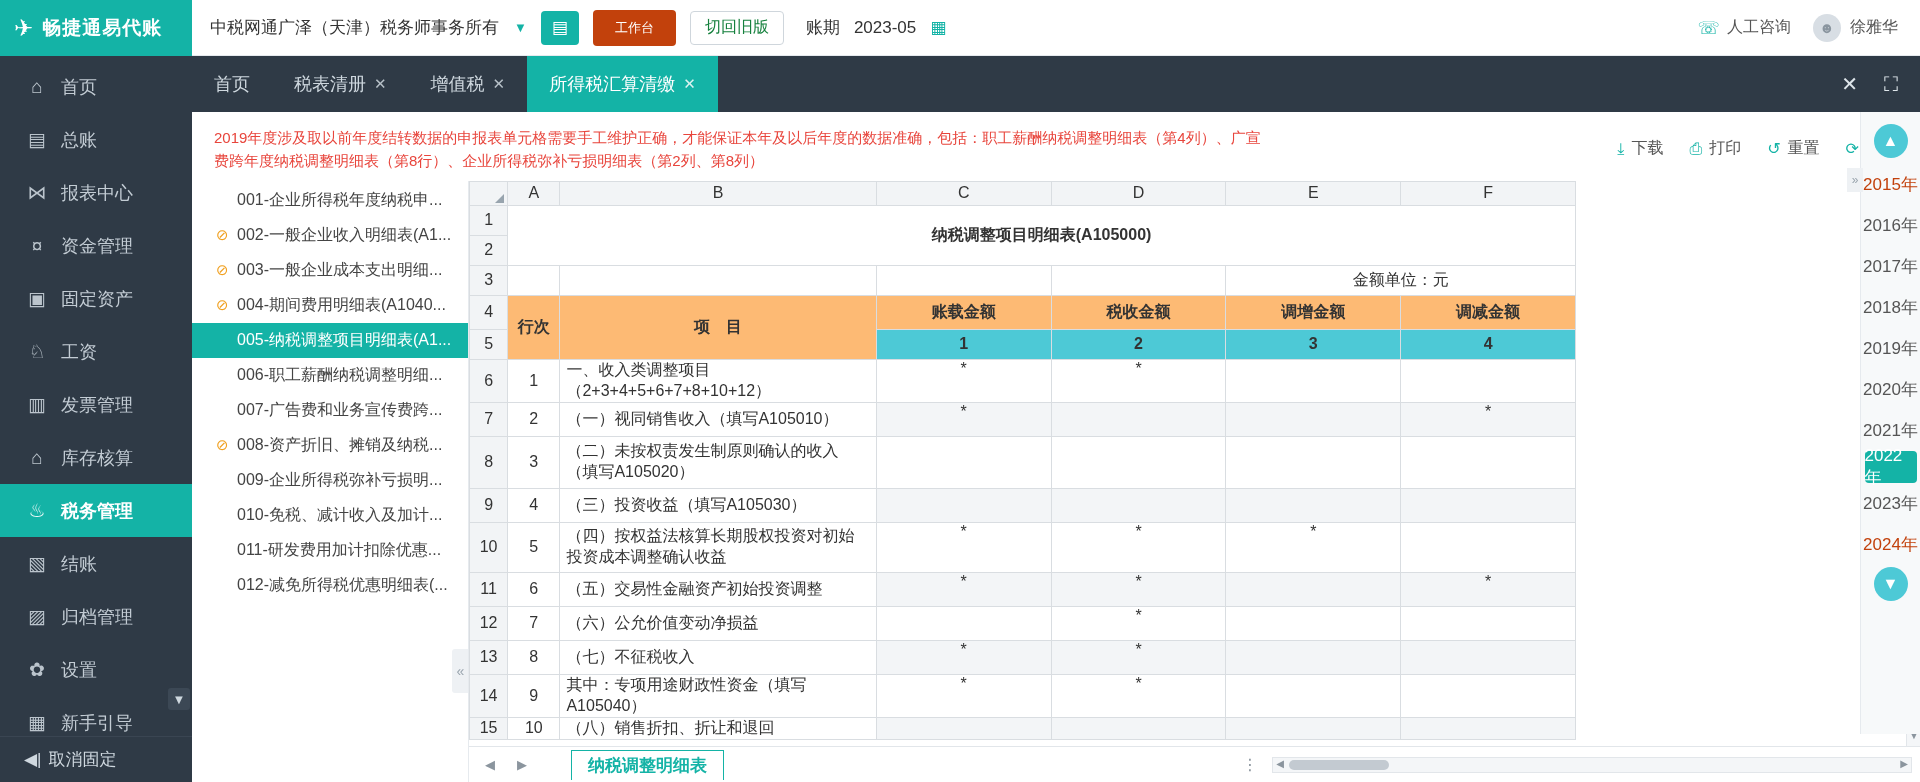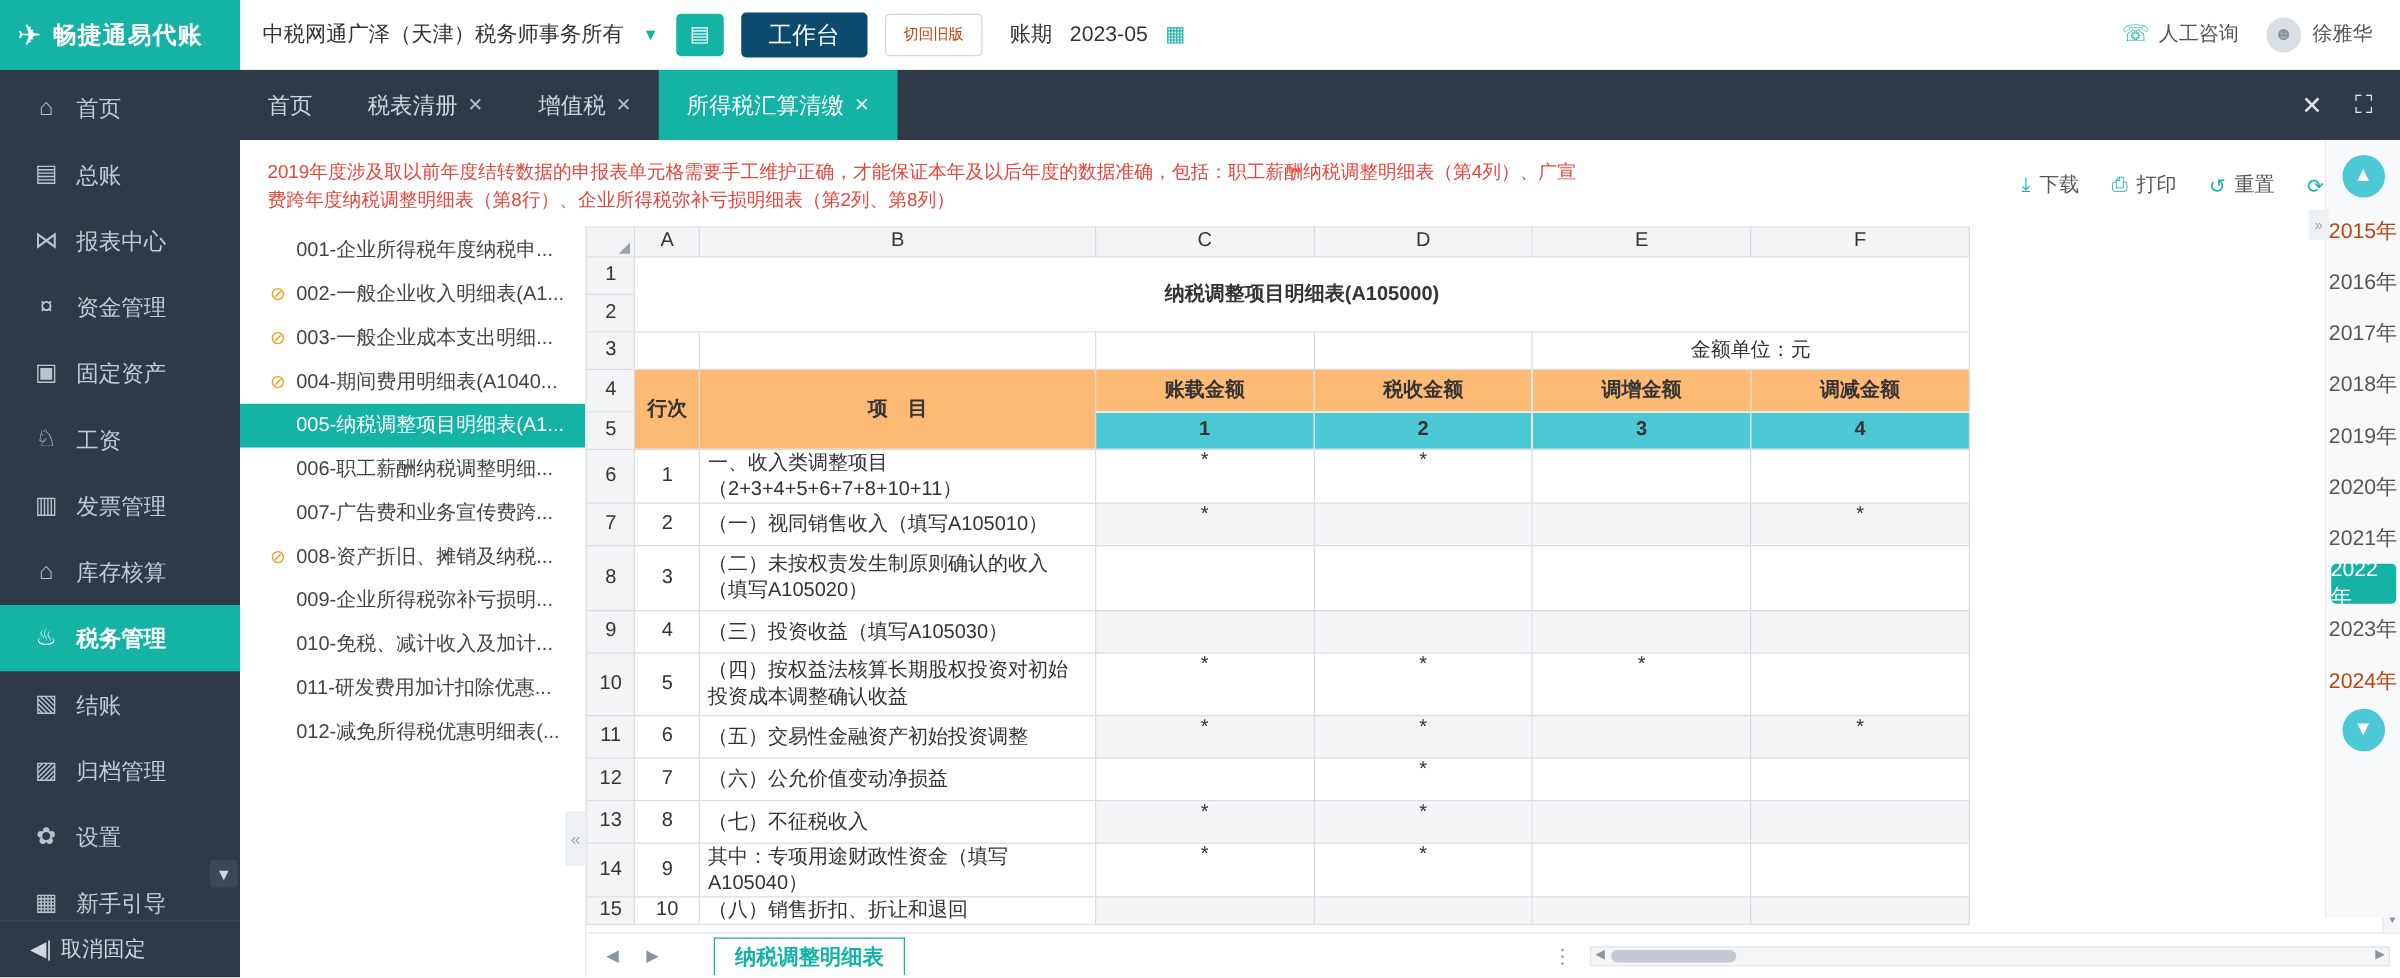--- a/index.html
+++ b/index.html
@@ -45,26 +45,26 @@
     height:56px; background:#fff; border-bottom:1px solid #e6eaee;
     display:flex; align-items:center; padding:0 22px 0 18px; gap:14px;
   }
   .company { font-size:17px; color:#333; max-width:290px; white-space:nowrap; overflow:hidden; }
   .caret { color:#14b3a6; font-size:13px; }
   .doc-btn {
     width:38px; height:34px; background:#14b3a6; border-radius:4px; color:#fff;
     display:flex; align-items:center; justify-content:center; font-size:17px;
   }
   .btn-primary {
-    background:#0c4a6e; color:#fff; border:none; border-radius:4px;
-    height:36px; padding:0 22px; font-size:19px; font-family:inherit; cursor:pointer;
+    background:#c2410c; color:#fff; border:none; border-radius:4px;
+    height:36px; padding:0 22px; font-size:13px; font-family:inherit; cursor:pointer;
   }
   .btn-plain {
-    background:#fff; color:#c2410c; border:1px solid #cfd6dc; border-radius:4px;
-    height:34px; padding:0 14px; font-size:12px; font-family:Liberation Serif, serif; cursor:pointer;
+    background:#fff; color:#15803d; border:1px solid #cfd6dc; border-radius:4px;
+    height:34px; padding:0 14px; font-size:16px; font-family:Liberation Serif, serif; cursor:pointer;
   }
   .period-label { font-size:17px; color:#333; margin-left:8px; }
   .period-val { font-size:17px; color:#333; }
   .cal-ic { color:#14b3a6; font-size:17px; }
   .topbar-right { margin-left:auto; display:flex; align-items:center; gap:22px; }
   .help { display:flex; align-items:center; gap:7px; font-size:16px; color:#555; }
   .help .hic { color:#14b3a6; font-size:18px; }
   .user { display:flex; align-items:center; gap:9px; font-size:16px; color:#555; }
   .avatar {
     width:28px; height:28px; border-radius:50%; background:#d8dee4; color:#8a959f;
@@ -433,21 +433,21 @@
               <td class="rowhead">5</td>
               <td class="hdr2">1</td>
               <td class="hdr2">2</td>
               <td class="hdr2">3</td>
               <td class="hdr2">4</td>
             </tr>
 
             <tr style="height:34px">
               <td class="rowhead">6</td>
               <td class="center">1</td>
-              <td class="rowlbl">一、收入类调整项目（2+3+4+5+6+7+8+10+11）</td>
+              <td class="rowlbl">一、收入类调整项目（2+3+4+5+6+7+8+10+12）</td>
               <td class="star">*</td>
               <td class="star">*</td>
               <td></td>
               <td></td>
             </tr>
             <tr style="height:34px">
               <td class="rowhead">7</td>
               <td class="center">2</td>
               <td class="rowlbl indent1">（一）视同销售收入（填写A105010）</td>
               <td class="star shade">*</td>

